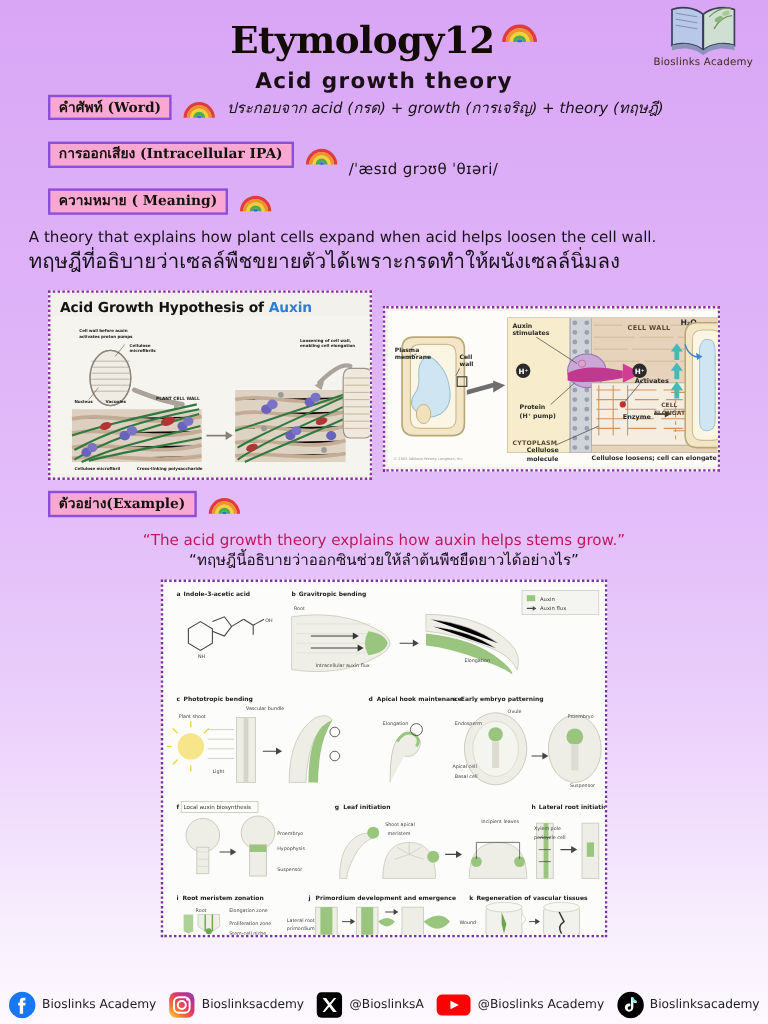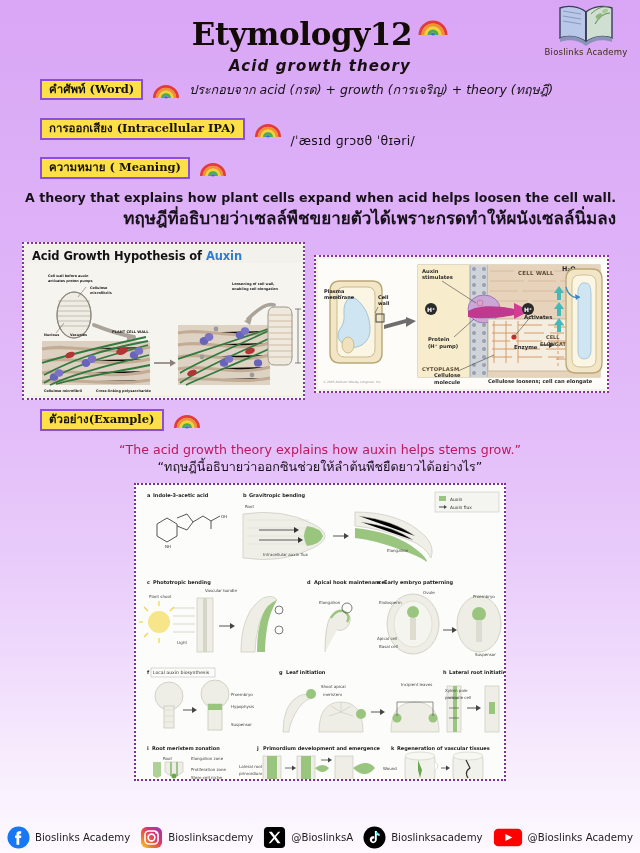--- a/index.html
+++ b/index.html
@@ -50,41 +50,40 @@
   }
   .main-title {
     font-family: "DejaVu Serif", serif;
     font-weight: bold;
     font-size: 31px;
     color: #120b06;
     letter-spacing: -.4px;
   }
   .subtitle {
     text-align: center;
-    font-size: 15px;
+    font-size: 18px;
     font-weight: bold;
     color: #191014;
     letter-spacing: 1.1px;
     margin-top: 5px;
-    font-style: italic;
   }
 
   
   .rainbow { display: inline-block; vertical-align: middle; }
 
   
   .label-row {
     display: flex;
     align-items: center;
     gap: 9px;
     padding-left: 40px;
     margin-top: 9px;
   }
   .badge {
-    background: #fde047;
+    background: #f9a8d4;
     border: 2.5px solid #8b4fe0;
     color: #16120a;
     font-family: "DejaVu Serif", serif;
     font-weight: bold;
     font-size: 11.5px;
     padding: 1px 7px 2px 7px;
     white-space: nowrap;
     line-height: 1.25;
   }
   .row-value {
@@ -94,41 +93,40 @@
   }
   .ipa-value {
     font-size: 12.5px;
     color: #171117;
     letter-spacing: .3px;
     margin-top: 24px;
   }
 
   
   .meaning-block {
-    text-align: right;
+    text-align: left;
     margin-top: 10px;
     padding: 0 24px;
-    font-weight: bold;
   }
   .meaning-en {
     font-size: 12.6px;
     color: #17111a;
     line-height: 1.35;
   }
   .meaning-th {
     font-size: 17px;
     color: #17111a;
     line-height: 1.45;
   }
 
   
   .figs-row {
     display: flex;
     gap: 9px;
-    padding: 0 22px;
+    padding: 0 40px;
     margin-top: 12px;
     align-items: flex-start;
   }
   .fig-frame {
     border: 2px dotted #8a2fa8;
     background: #f3f1ec;
     padding: 2px;
     position: relative;
     overflow: hidden;
   }
@@ -797,28 +795,28 @@
 
   <div class="social">
     <svg class="sicon" viewBox="0 0 24 24">
       <rect x="1" y="1" width="22" height="22" rx="4" fill="#000"></rect>
       <path d="M6 6h3.2l3.1 4.2L15.9 6H18l-4.6 5.6L18.4 18h-3.2l-3.3-4.5L8 18H5.9l4.9-5.9z" fill="#fff"></path>
     </svg>
     <span class="social-label">@BioslinksA</span>
   </div>
 
   <div class="social">
+    <svg class="sicon" viewBox="0 0 34 24" style="width:30px;flex:0 0 30px">
+      <rect x="1" y="2" width="32" height="20" rx="5" fill="#ff0000"></rect>
+      <path d="M14 8l8 4-8 4z" fill="#fff"></path>
+    </svg>
+    <span class="social-label">@Bioslinks Academy</span>
+  </div>
+
+  <div class="social">
     <svg class="sicon" viewBox="0 0 24 24">
       <circle cx="12" cy="12" r="11.5" fill="#000"></circle>
       <path d="M14.4 5.2c.3 1.7 1.3 2.8 2.9 3v2.1c-1 .1-1.9-.2-2.9-.8v4.3c0 3.2-3.1 5.1-5.7 3.5-1.7-1-2.2-3.4-1.1-5 1-1.5 2.8-1.9 4.2-1.3v2.2c-.3-.1-.6-.2-1-.1-.9.1-1.5 1-1.3 1.9.2.9 1.2 1.4 2 1 .6-.3.9-.8.9-1.5V5.2z" fill="#fff"></path>
       <path d="M13.7 5.2c.3 1.7 1.3 2.8 2.9 3v1c-1 .1-1.9-.2-2.9-.8v4.3c0 .3 0 .6-.1.9V5.2z" fill="#25f4ee"></path>
     </svg>
     <span class="social-label">Bioslinksacademy</span>
   </div>
-
-  <div class="social">
-    <svg class="sicon" viewBox="0 0 34 24" style="width:30px;flex:0 0 30px">
-      <rect x="1" y="2" width="32" height="20" rx="5" fill="#ff0000"></rect>
-      <path d="M14 8l8 4-8 4z" fill="#fff"></path>
-    </svg>
-    <span class="social-label">@Bioslinks Academy</span>
-  </div>
 </div>
 
 </body></html>

